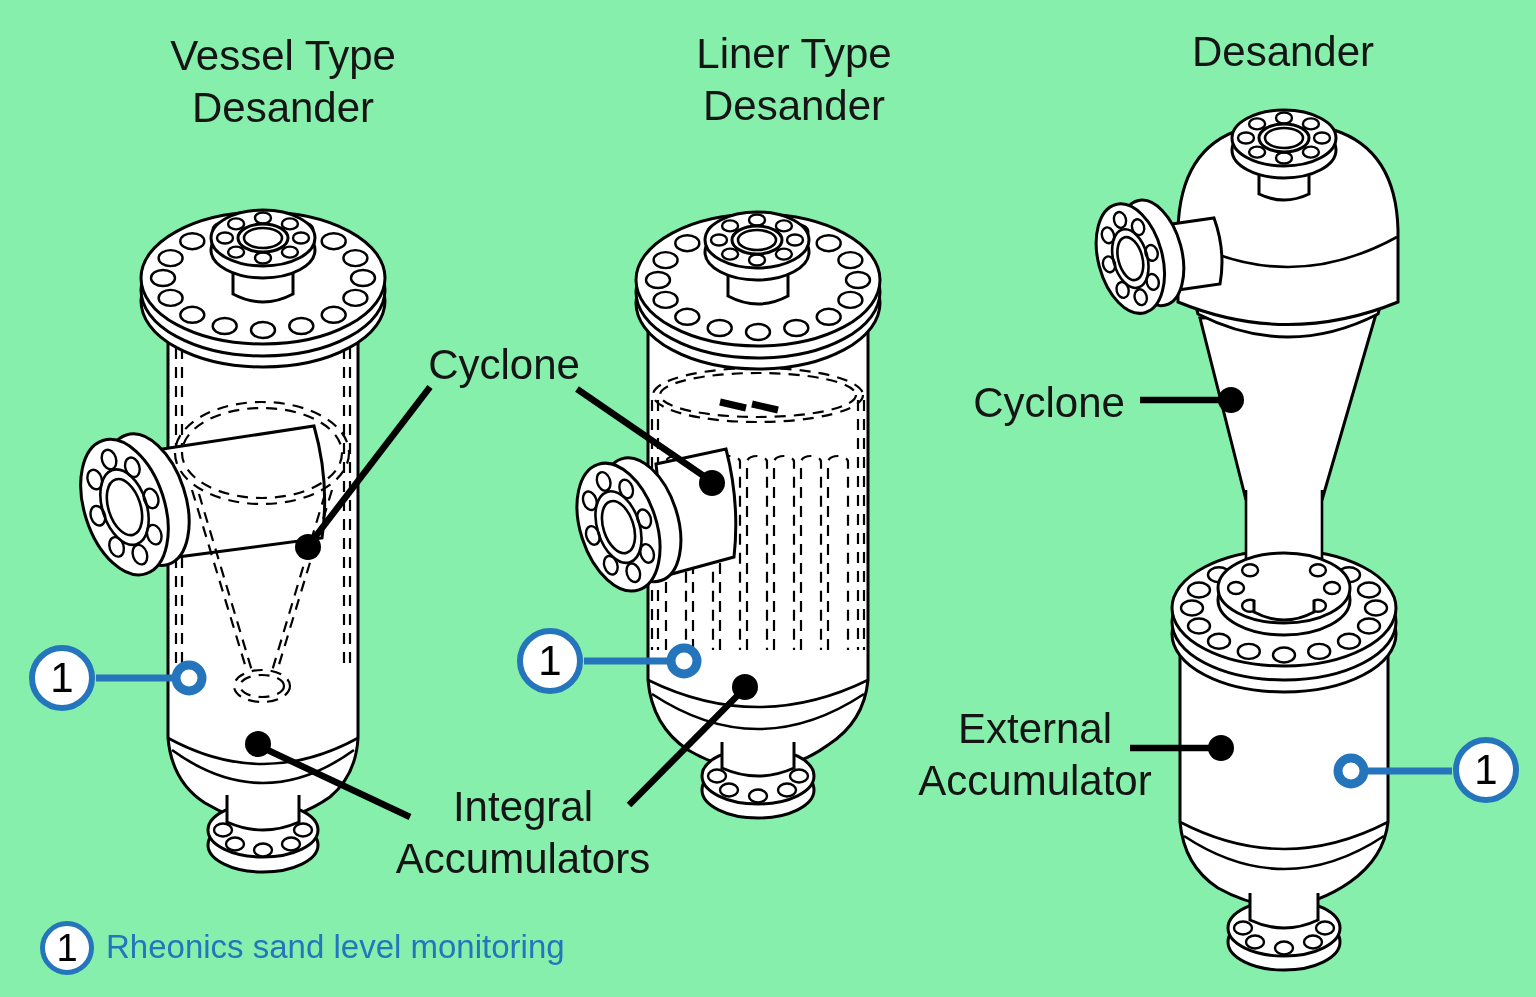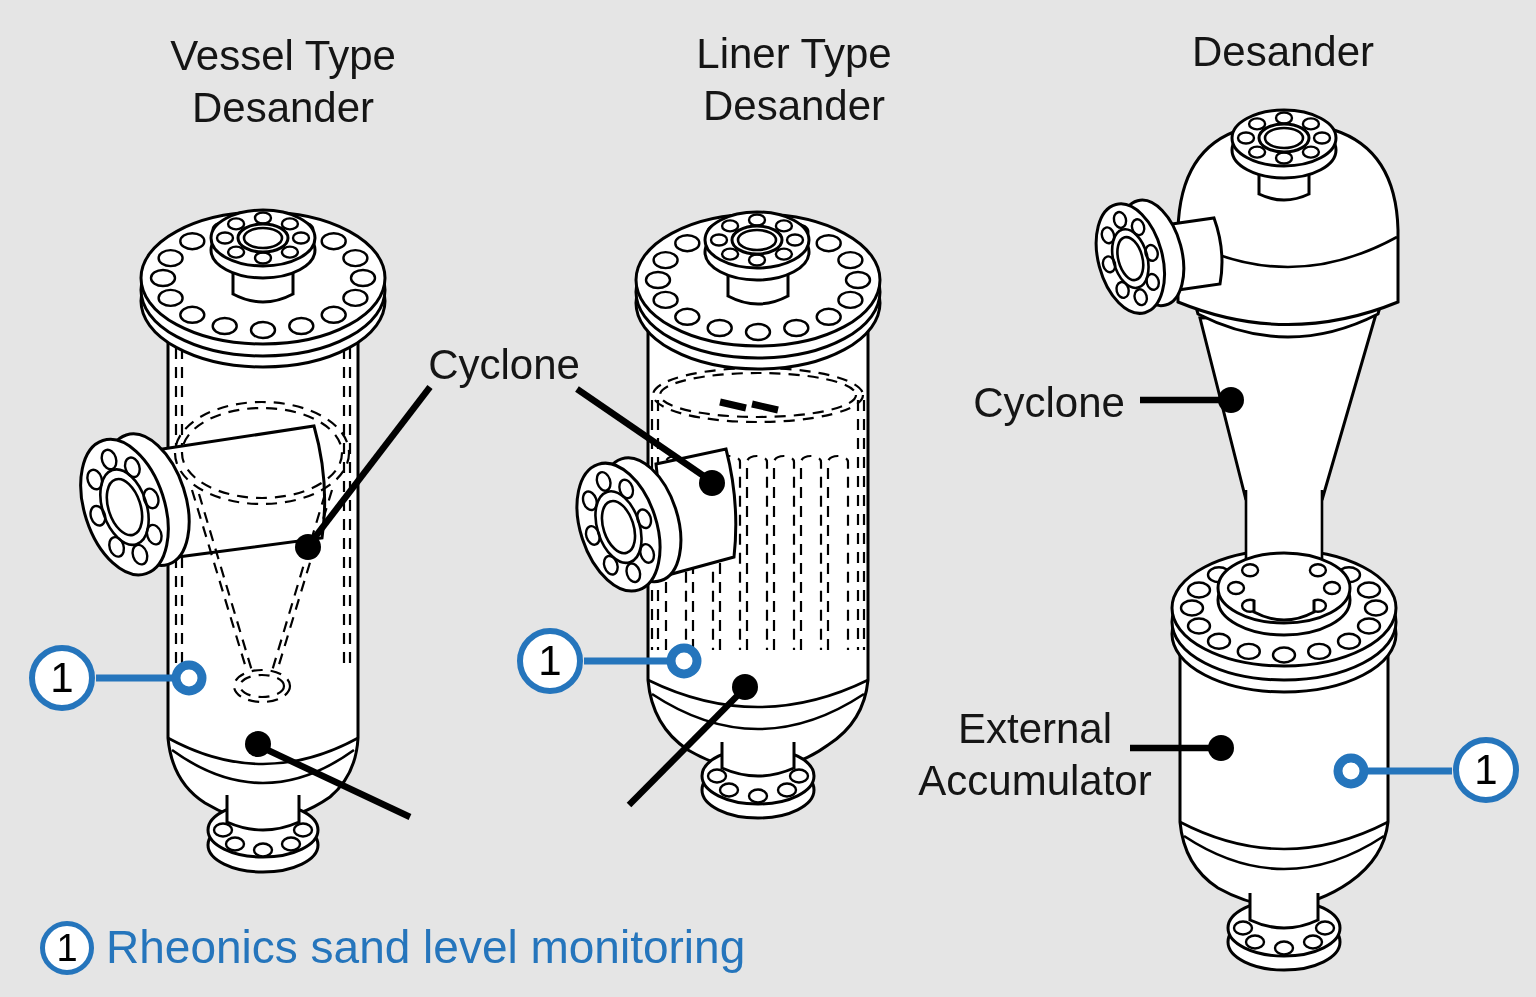--- a/index.html
+++ b/index.html
@@ -1,35 +1,35 @@
 <!DOCTYPE html>
 <html><head>
 <meta charset="utf-8">
 <style>
   html,body{margin:0;padding:0;background:#fff;}
-  #page{position:relative;width:1536px;height:997px;background:#e5e5e5;overflow:hidden;
+  #page{position:relative;width:1536px;height:997px;background:#86efac;overflow:hidden;
         font-family:"Liberation Sans", sans-serif;color:#111;}
   svg{position:absolute;left:0;top:0;}
   .o{fill:#fff;stroke:#000;stroke-width:3;}
   .l{fill:none;stroke:#000;stroke-width:2.6;}
   .h{fill:#fff;stroke:#000;stroke-width:2.4;}
   .d{fill:none;stroke:#000;stroke-width:2.2;stroke-dasharray:11 8;}
   .ld{fill:none;stroke:#000;stroke-width:6.5;}
   .dot{fill:#000;stroke:none;}
   .bl{fill:none;stroke:#2575BC;stroke-width:7;}
   .ring{fill:#fff;stroke:#2575BC;stroke-width:9;}
   .txt{position:absolute;transform:translateX(-50%);text-align:center;
        white-space:pre-line;font-size:42px;line-height:52px;color:#151515;}
   .marker{position:absolute;width:54px;height:54px;border:6px solid #2575BC;border-radius:50%;
           background:#fff;display:flex;align-items:center;justify-content:center;
           font-size:42px;color:#000;box-sizing:content-box;}
   .legend-circle{position:absolute;left:40px;top:921px;width:44px;height:44px;border:5px solid #2575BC;
           border-radius:50%;background:#fff;display:flex;align-items:center;justify-content:center;
           font-size:38px;color:#000;box-sizing:content-box;}
-  .legend-text{position:absolute;left:106px;top:919px;font-size:46px;line-height:56px;color:#2575BC;}
+  .legend-text{position:absolute;left:106px;top:919px;font-size:33px;line-height:56px;color:#2575BC;}
 </style>
 </head>
 <body>
 
 <div id="page">
 
   <svg width="1536" height="997" viewBox="0 0 1536 997">
 
     <g>
 
@@ -292,20 +292,22 @@
   </svg>
 
   <div class="txt" style="left:283px;top:30px;">Vessel Type
 Desander</div>
   <div class="txt" style="left:770px;top:28px;margin-left:24px;">Liner Type
 Desander</div>
   <div class="txt" style="left:1283px;top:26px;">Desander</div>
 
   <div class="txt" style="left:504px;top:339px;">Cyclone</div>
   <div class="txt" style="left:1049px;top:377px;">Cyclone</div>
+  <div class="txt" style="left:523px;top:781px;">Integral
+Accumulators</div>
   <div class="txt" style="left:1035px;top:703px;">External
 Accumulator</div>
 
   <div class="marker" style="left:29px;top:645px;">1</div>
   <div class="marker" style="left:517px;top:628px;">1</div>
   <div class="marker" style="left:1453px;top:737px;">1</div>
 
   <div class="legend-circle">1</div>
   <div class="legend-text">Rheonics sand level monitoring</div>
 

